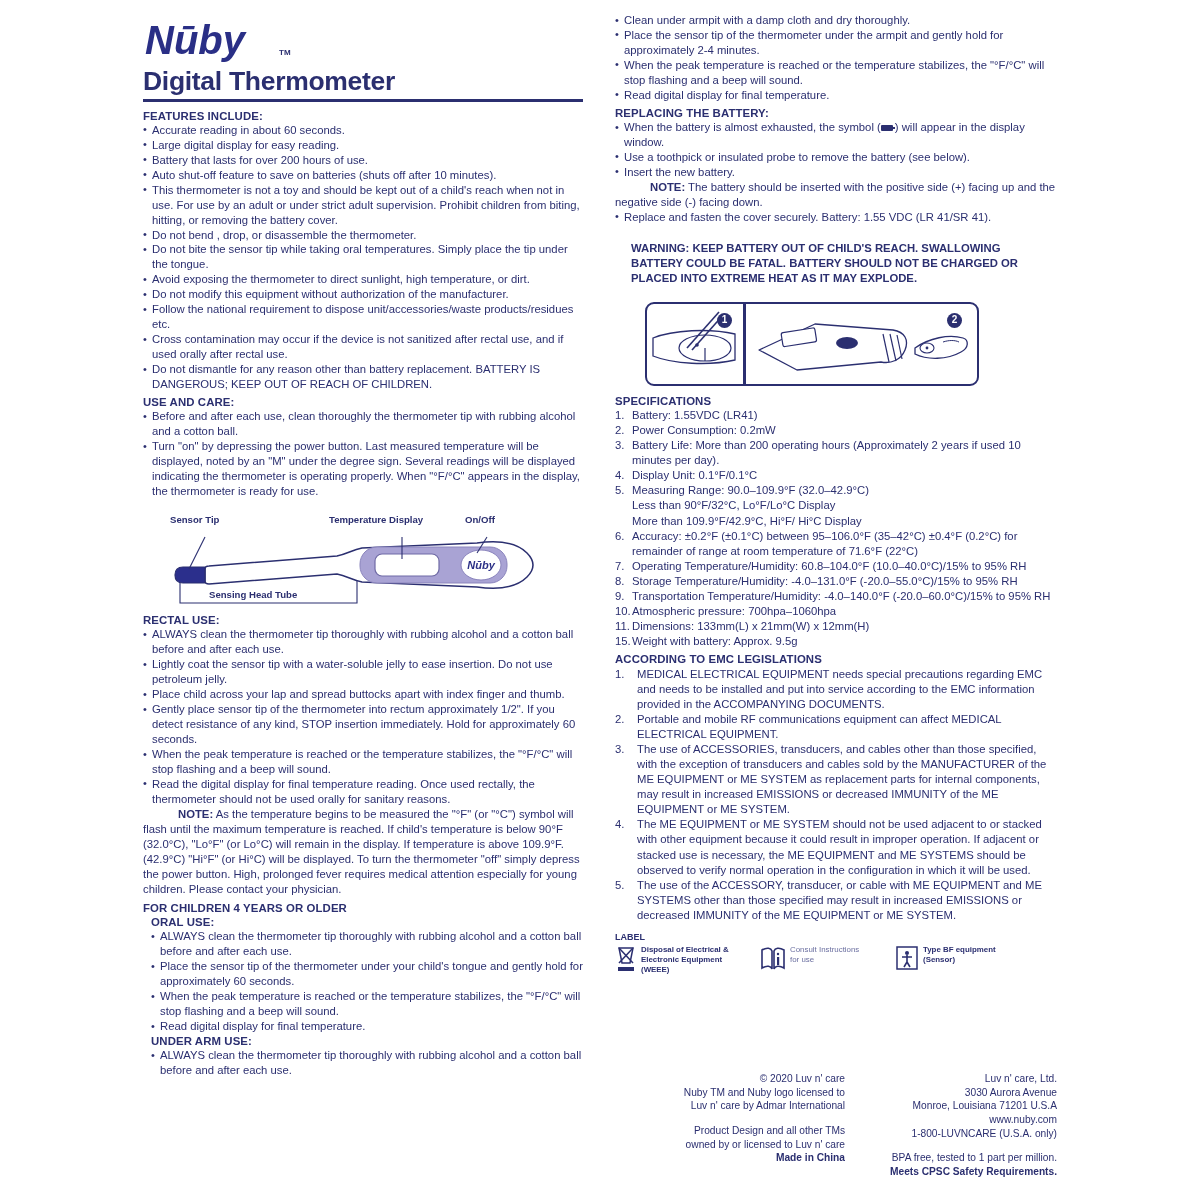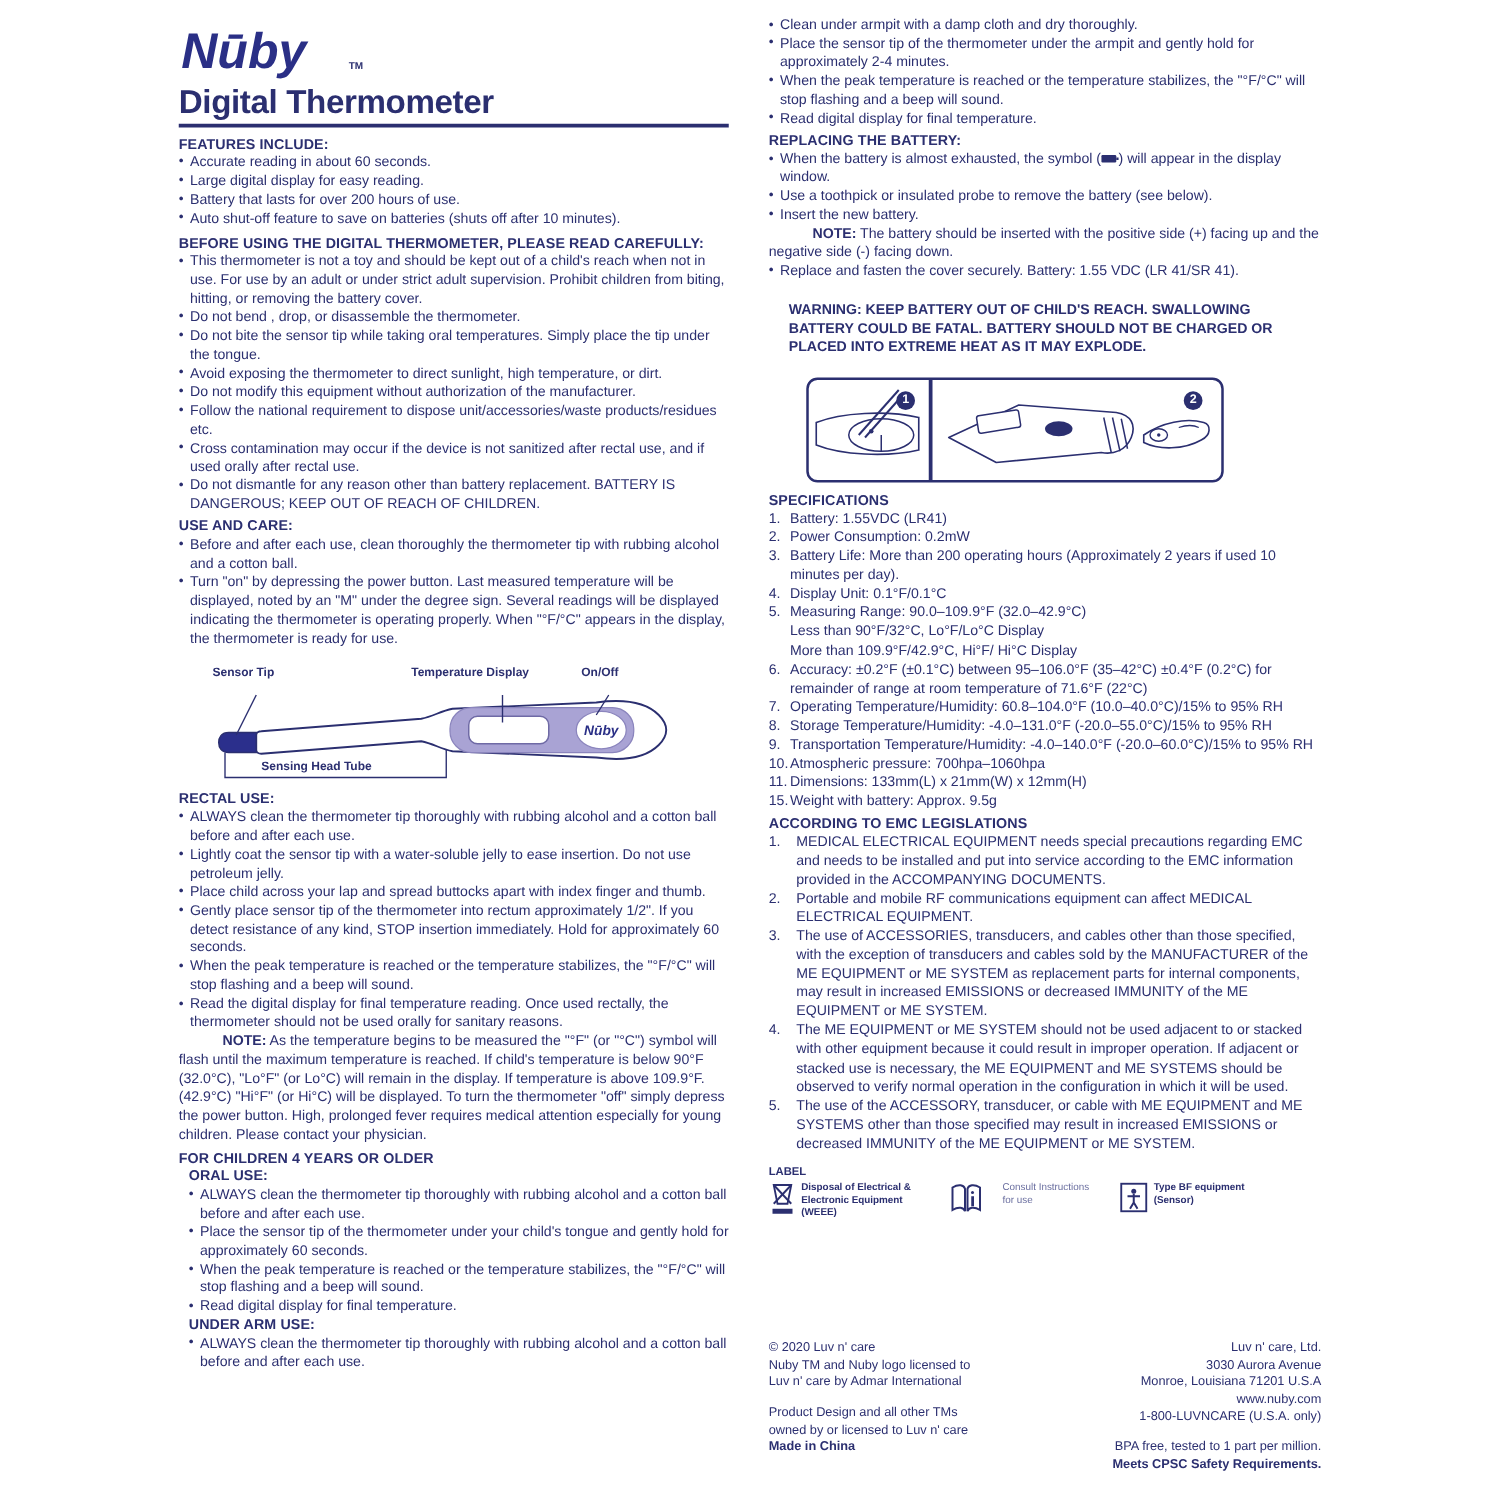--- a/index.html
+++ b/index.html
@@ -77,21 +77,21 @@
   
   .labelhead{font-size:9px;font-weight:bold;margin:0 0 2px 0;}
   .symrow{display:flex;align-items:flex-start;gap:0;}
   .symblk{display:flex;align-items:flex-start;}
   .symtxt{font-size:7.9px;line-height:1.28;font-weight:bold;margin-left:4px;padding-top:1px;}
   .symtxt.thin{font-weight:normal;color:#6b6fa0;}
 
   
   .footer{position:absolute;left:615px;top:1072px;width:442px;display:flex;}
   .fcol{font-size:10.2px;line-height:1.34;}
-  .fcol-l{width:230px;}
+  .fcol-l{width:230px;text-align:right;}
   .fcol-r{width:212px;text-align:right;}
   .fgap{height:11px;}
 </style>
 </head>
 <body>
 
 <div class="page">
 
   <div class="col col-left">
 
@@ -106,21 +106,20 @@
     <div class="rule"></div>
 
     <div class="h-sec">FEATURES INCLUDE:</div>
     <ul>
       <li>Accurate reading in about 60 seconds.</li>
       <li>Large digital display for easy reading.</li>
       <li>Battery that lasts for over 200 hours of use.</li>
       <li>Auto shut-off feature to save on batteries (shuts off after 10 minutes).</li>
     </ul>
 
-    <div class="h-sec" style="margin-top:5px;">BEFORE USING THE DIGITAL THERMOMETER, PLEASE READ CAREFULLY:</div>
     <ul>
       <li>This thermometer is not a toy and should be kept out of a child's reach when not in use. For use by an adult or under strict adult supervision. Prohibit children from biting, hitting, or removing the battery cover.</li>
       <li>Do not bend , drop, or  disassemble the thermometer.</li>
       <li>Do not bite the sensor tip while taking oral temperatures. Simply place the tip under the tongue.</li>
       <li>Avoid exposing the thermometer to direct sunlight, high temperature, or dirt.</li>
       <li>Do not modify this equipment without authorization of the manufacturer.</li>
       <li>Follow the national requirement to dispose unit/accessories/waste products/residues etc.</li>
       <li>Cross contamination may occur if the device is not sanitized after rectal use, and if used orally after rectal use.</li>
       <li>Do not dismantle for any reason other than battery replacement. BATTERY IS DANGEROUS; KEEP OUT OF REACH OF CHILDREN.</li>
     </ul>
@@ -277,21 +276,21 @@
             <line x1="18" y1="4" x2="4" y2="19" stroke="#2b2f70" stroke-width="1.5"></line>
             <rect x="3" y="23" width="16" height="4" fill="#2b2f70"></rect>
           </svg>
           <div class="symtxt">
             <div>Disposal of Electrical &amp;</div>
             <div>Electronic Equipment</div>
             <div>(WEEE)</div>
           </div>
         </div>
 
-        <div class="symblk" style="width:135px;gap:12px;">
+        <div class="symblk" style="width:135px;">
           <svg width="26" height="28" viewBox="0 0 26 28">
             <path d="M2 6 C7 3 11 4 12 7 L12 25 C11 22 7 21 2 24 Z" fill="none" stroke="#2b2f70" stroke-width="1.6"></path>
             <path d="M24 6 C19 3 15 4 14 7 L14 25 C15 22 19 21 24 24 Z" fill="none" stroke="#2b2f70" stroke-width="1.6"></path>
             <circle cx="18" cy="10" r="1.2" fill="#2b2f70"></circle>
             <rect x="17" y="13" width="2.2" height="8" fill="#2b2f70"></rect>
           </svg>
           <div class="symtxt thin">
             <div>Consult Instructions</div>
             <div>for use</div>
           </div>

